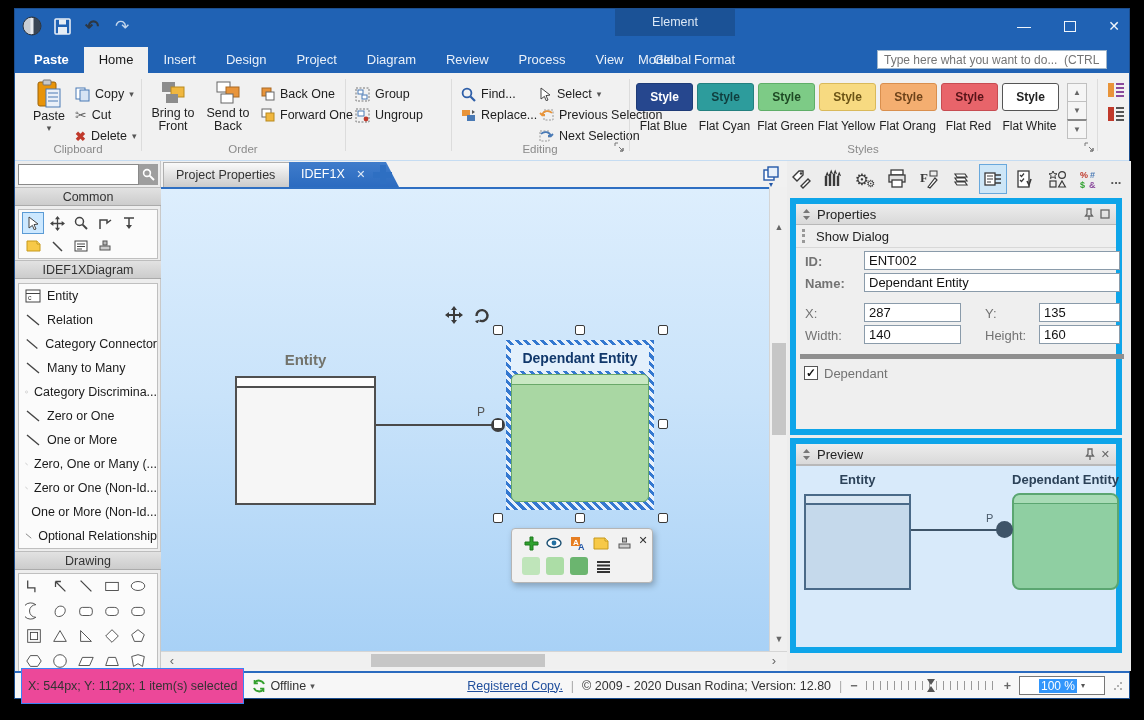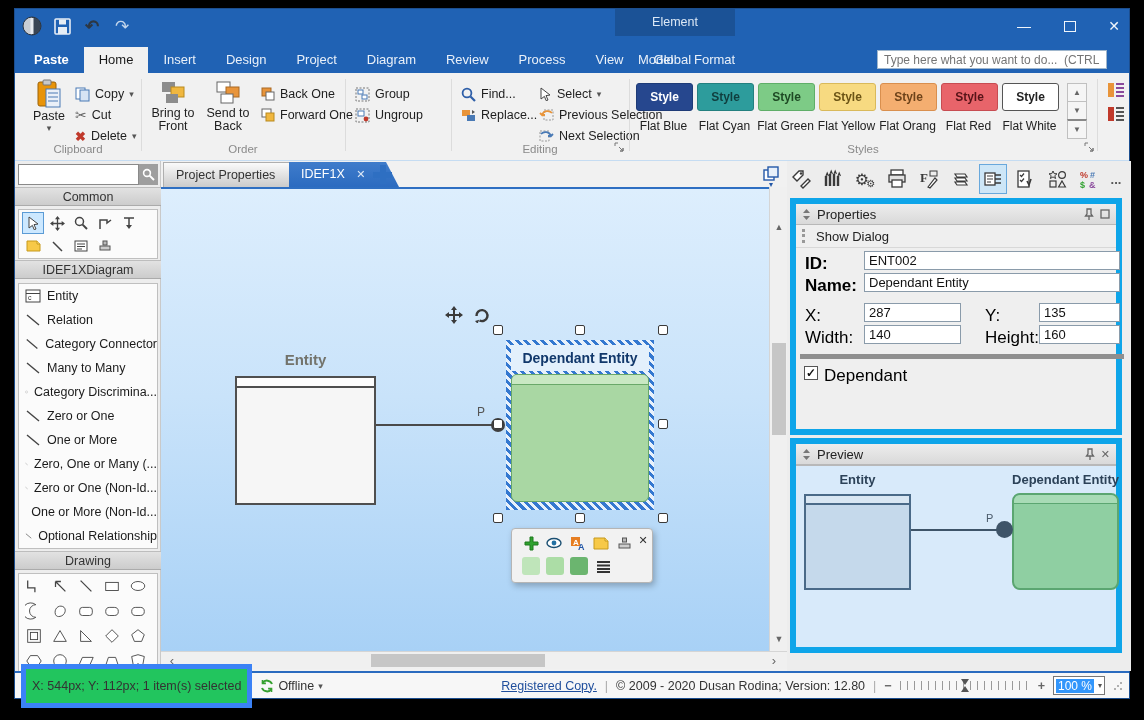--- a/index.html
+++ b/index.html
@@ -85,42 +85,42 @@
   .rpanel{position:absolute;left:772px;top:152px;width:344px;bottom:27px;background:#EDEDED}
   .rtool{position:absolute;top:3px;width:28px;height:30px;display:flex;align-items:center;justify-content:center}
   .rtool.active{background:#CDE6F7;border:1px solid #68A8DC;box-sizing:border-box}
   .panel{position:absolute;border:6px solid #0ea5e9;background:#EFEFEF;box-sizing:border-box}
   .phead{height:21px;background:linear-gradient(#EDEDED,#D9D9D9);border-bottom:1px solid #B8B8B8;
          display:flex;align-items:center;padding:0 6px;gap:6px;font-size:13px;color:#222;box-sizing:border-box}
   .phead .spacer{flex:1}
   .showdialog{height:22px;display:flex;align-items:center;gap:8px;padding-left:6px;font-size:13px;color:#222;
               border-bottom:1px solid #D8D8D8}
   .grip{width:3px;height:14px;border-left:3px dotted #999}
-  .flabel{position:absolute;font-size:17px;color:#000000}
+  .flabel{position:absolute;font-size:13px;color:#737373}
   .bold{font-weight:bold}
   .finput{position:absolute;height:19px;border:1px solid #8A9BAA;background:#FFF;font-size:13px;color:#111;
           padding:0 4px;box-sizing:border-box;font-family:"Liberation Sans",sans-serif}
   .divider{position:absolute;height:5px;background:#8F8F8F}
   .checkbox{position:absolute;width:14px;height:14px;background:#FFF;border:1px solid #555;box-sizing:border-box;
             display:flex;align-items:center;justify-content:center;font-size:12px;color:#111;font-weight:bold;line-height:1}
   .preview-bg{position:absolute;background:#D8EAFA;border-top:1px solid #B8B8B8}
   .pv-label{position:absolute;font-weight:bold;font-size:13px;color:#2C4258;text-align:center}
   .pv-entity{position:absolute;background:#C5D9EB;border:2px solid #4A6A88;box-sizing:border-box}
   .pv-strip{height:7px;border-bottom:2px solid #4A6A88;background:#D9E7F3}
   .pv-dep{position:absolute;background:#8FCFA2;border:2px solid #5BA671;border-radius:8px;box-sizing:border-box;overflow:hidden}
   .pv-depstrip{height:8px;background:#A8DBB6;border-bottom:1px solid #5BA671}
   
   .statusbar{position:absolute;left:0;right:0;bottom:0;height:27px;background:#F7F7F7;border-top:2px solid #2A6BBF;
              box-sizing:border-box;display:flex;align-items:center;padding:0 6px;gap:8px;font-size:12.5px;color:#333}
-  .coordbox{border:5px solid #3b82f6;padding:10px 6px;background:#22c55e}
+  .coordbox{border:1px solid #3b82f6;padding:10px 6px;background:#ec4899}
   .link{color:#1F4E9C;text-decoration:underline}
   .sep{color:#AAA}
   .zoomtrack{width:130px;height:9px;background:
       repeating-linear-gradient(90deg,#999 0 1px,transparent 1px 7px);position:relative}
-  .zoombox{border:1px solid #777;background:#FFF;height:17px;display:flex;align-items:center;padding:0 2px;gap:4px}
+  .zoombox{border:1px solid #777;background:#FFF;height:17px;display:flex;align-items:center;padding:0 19px;gap:4px}
   .zoombox .val{background:#3296FB;color:#FFF;padding:0 2px;font-size:12px}
   svg{display:block}
 </style>
 </head>
 <body>
 
 <div class="win">
 
   <div class="titlebar">
     <div class="qat">

